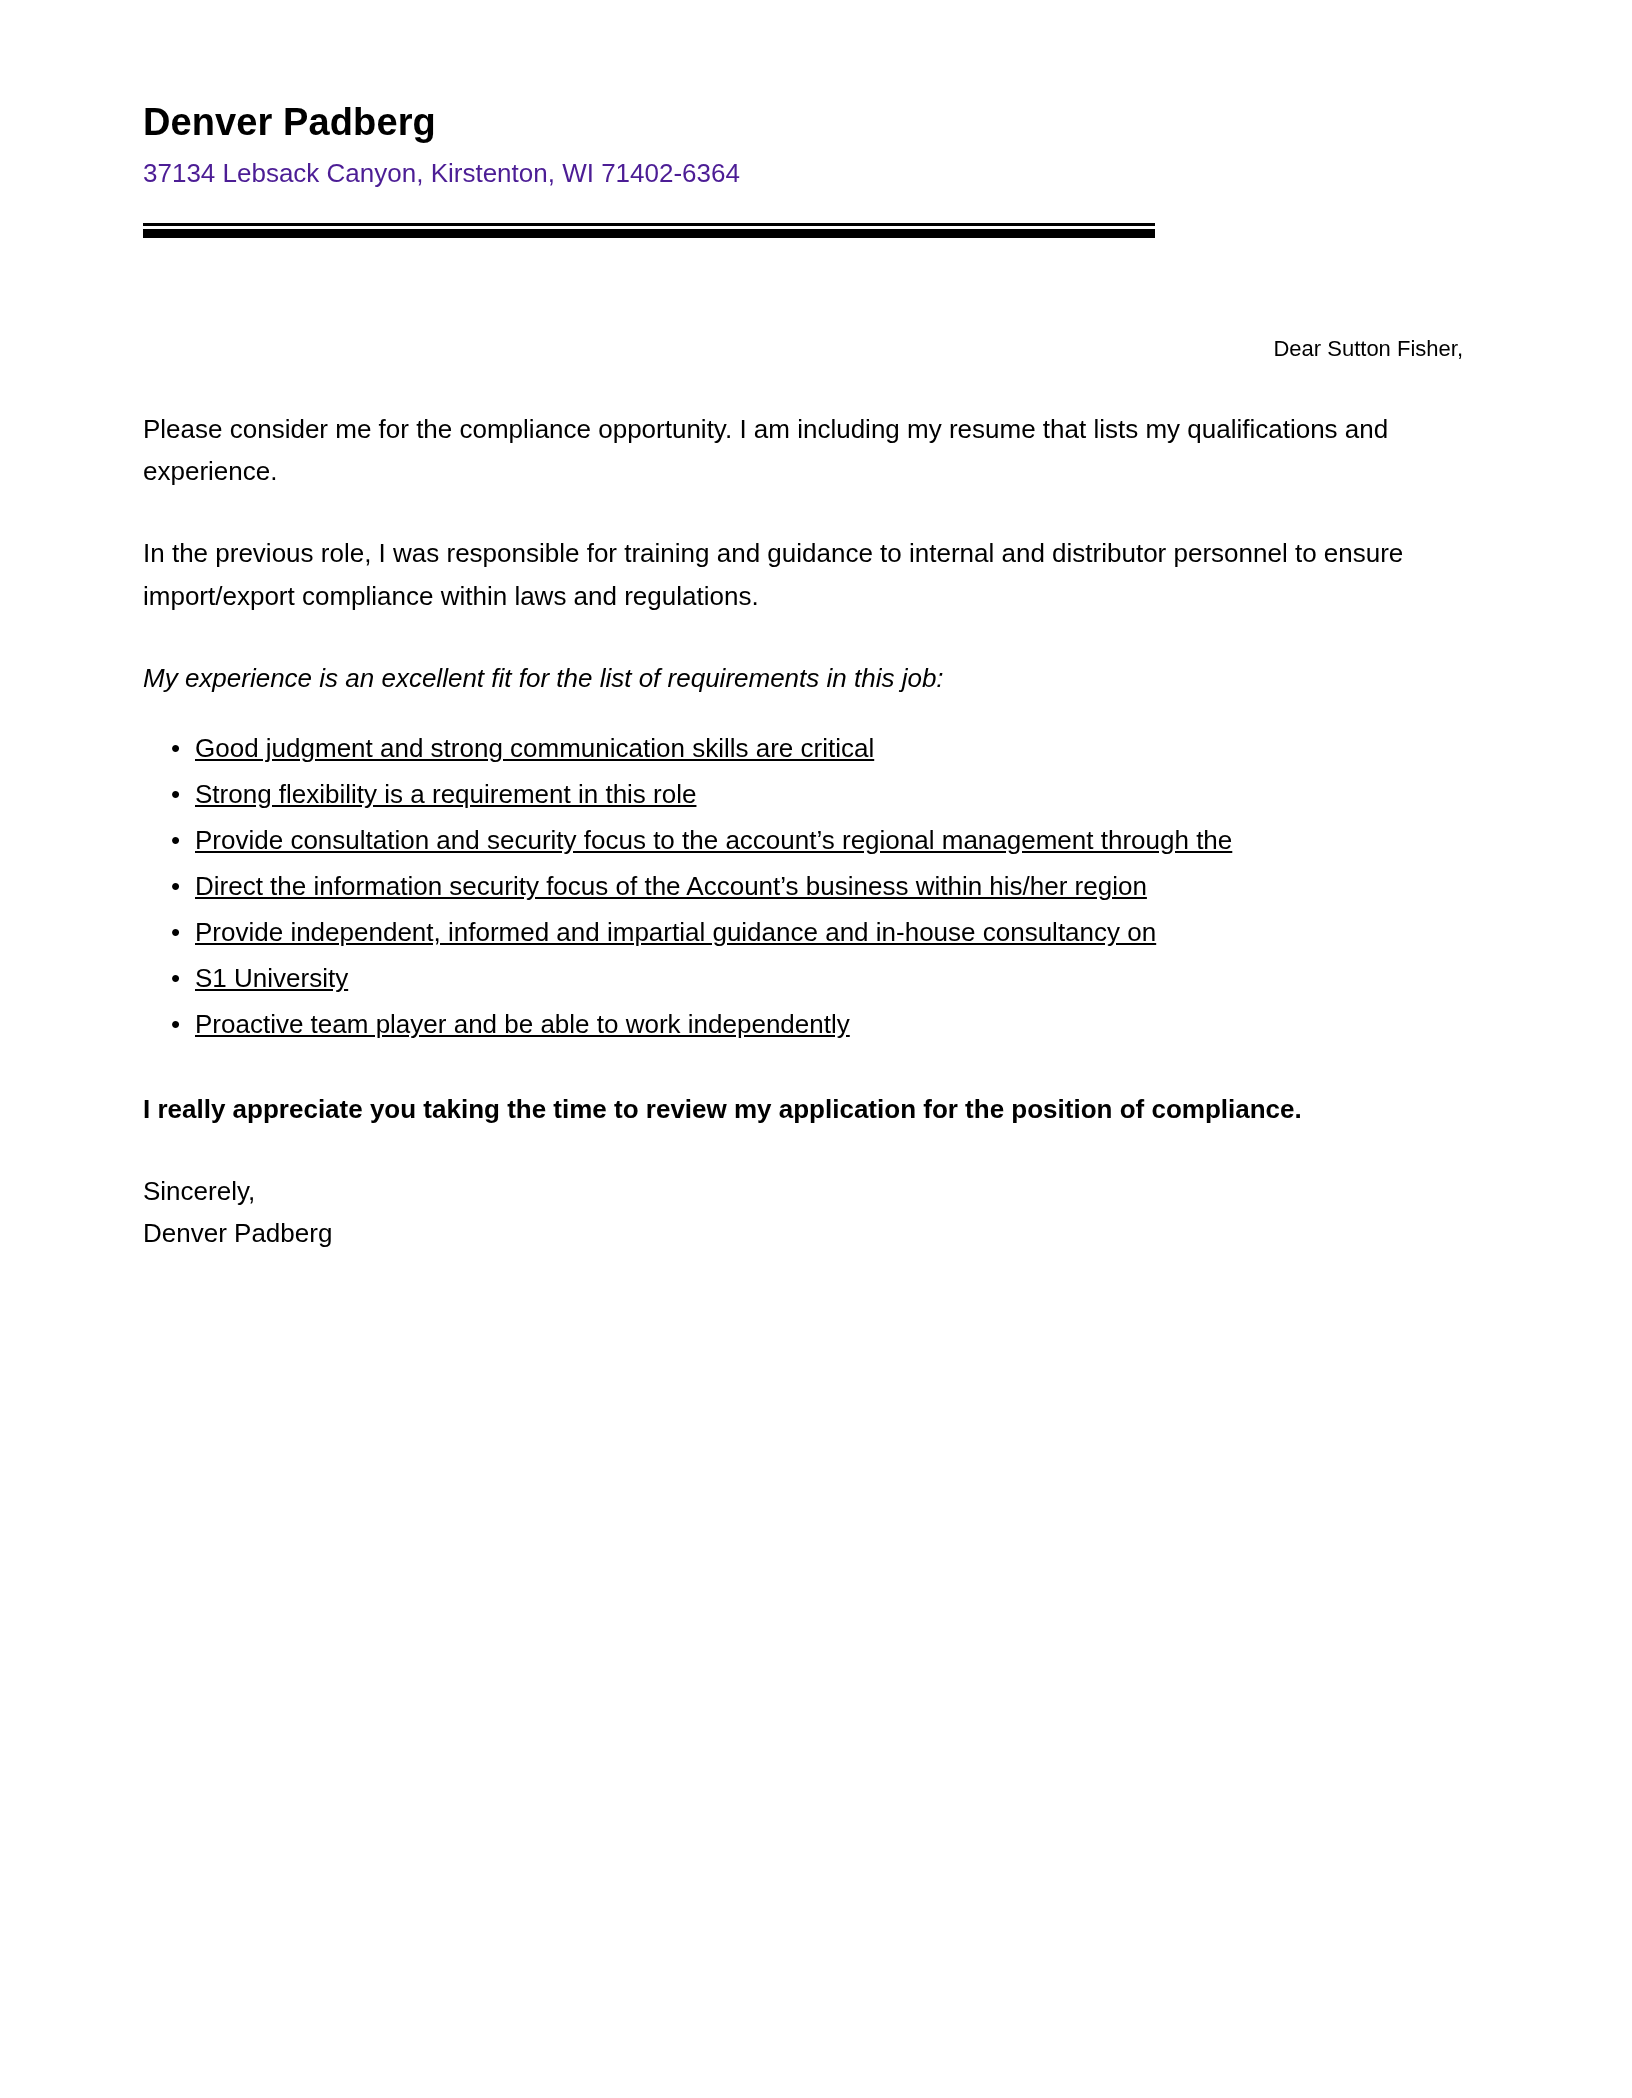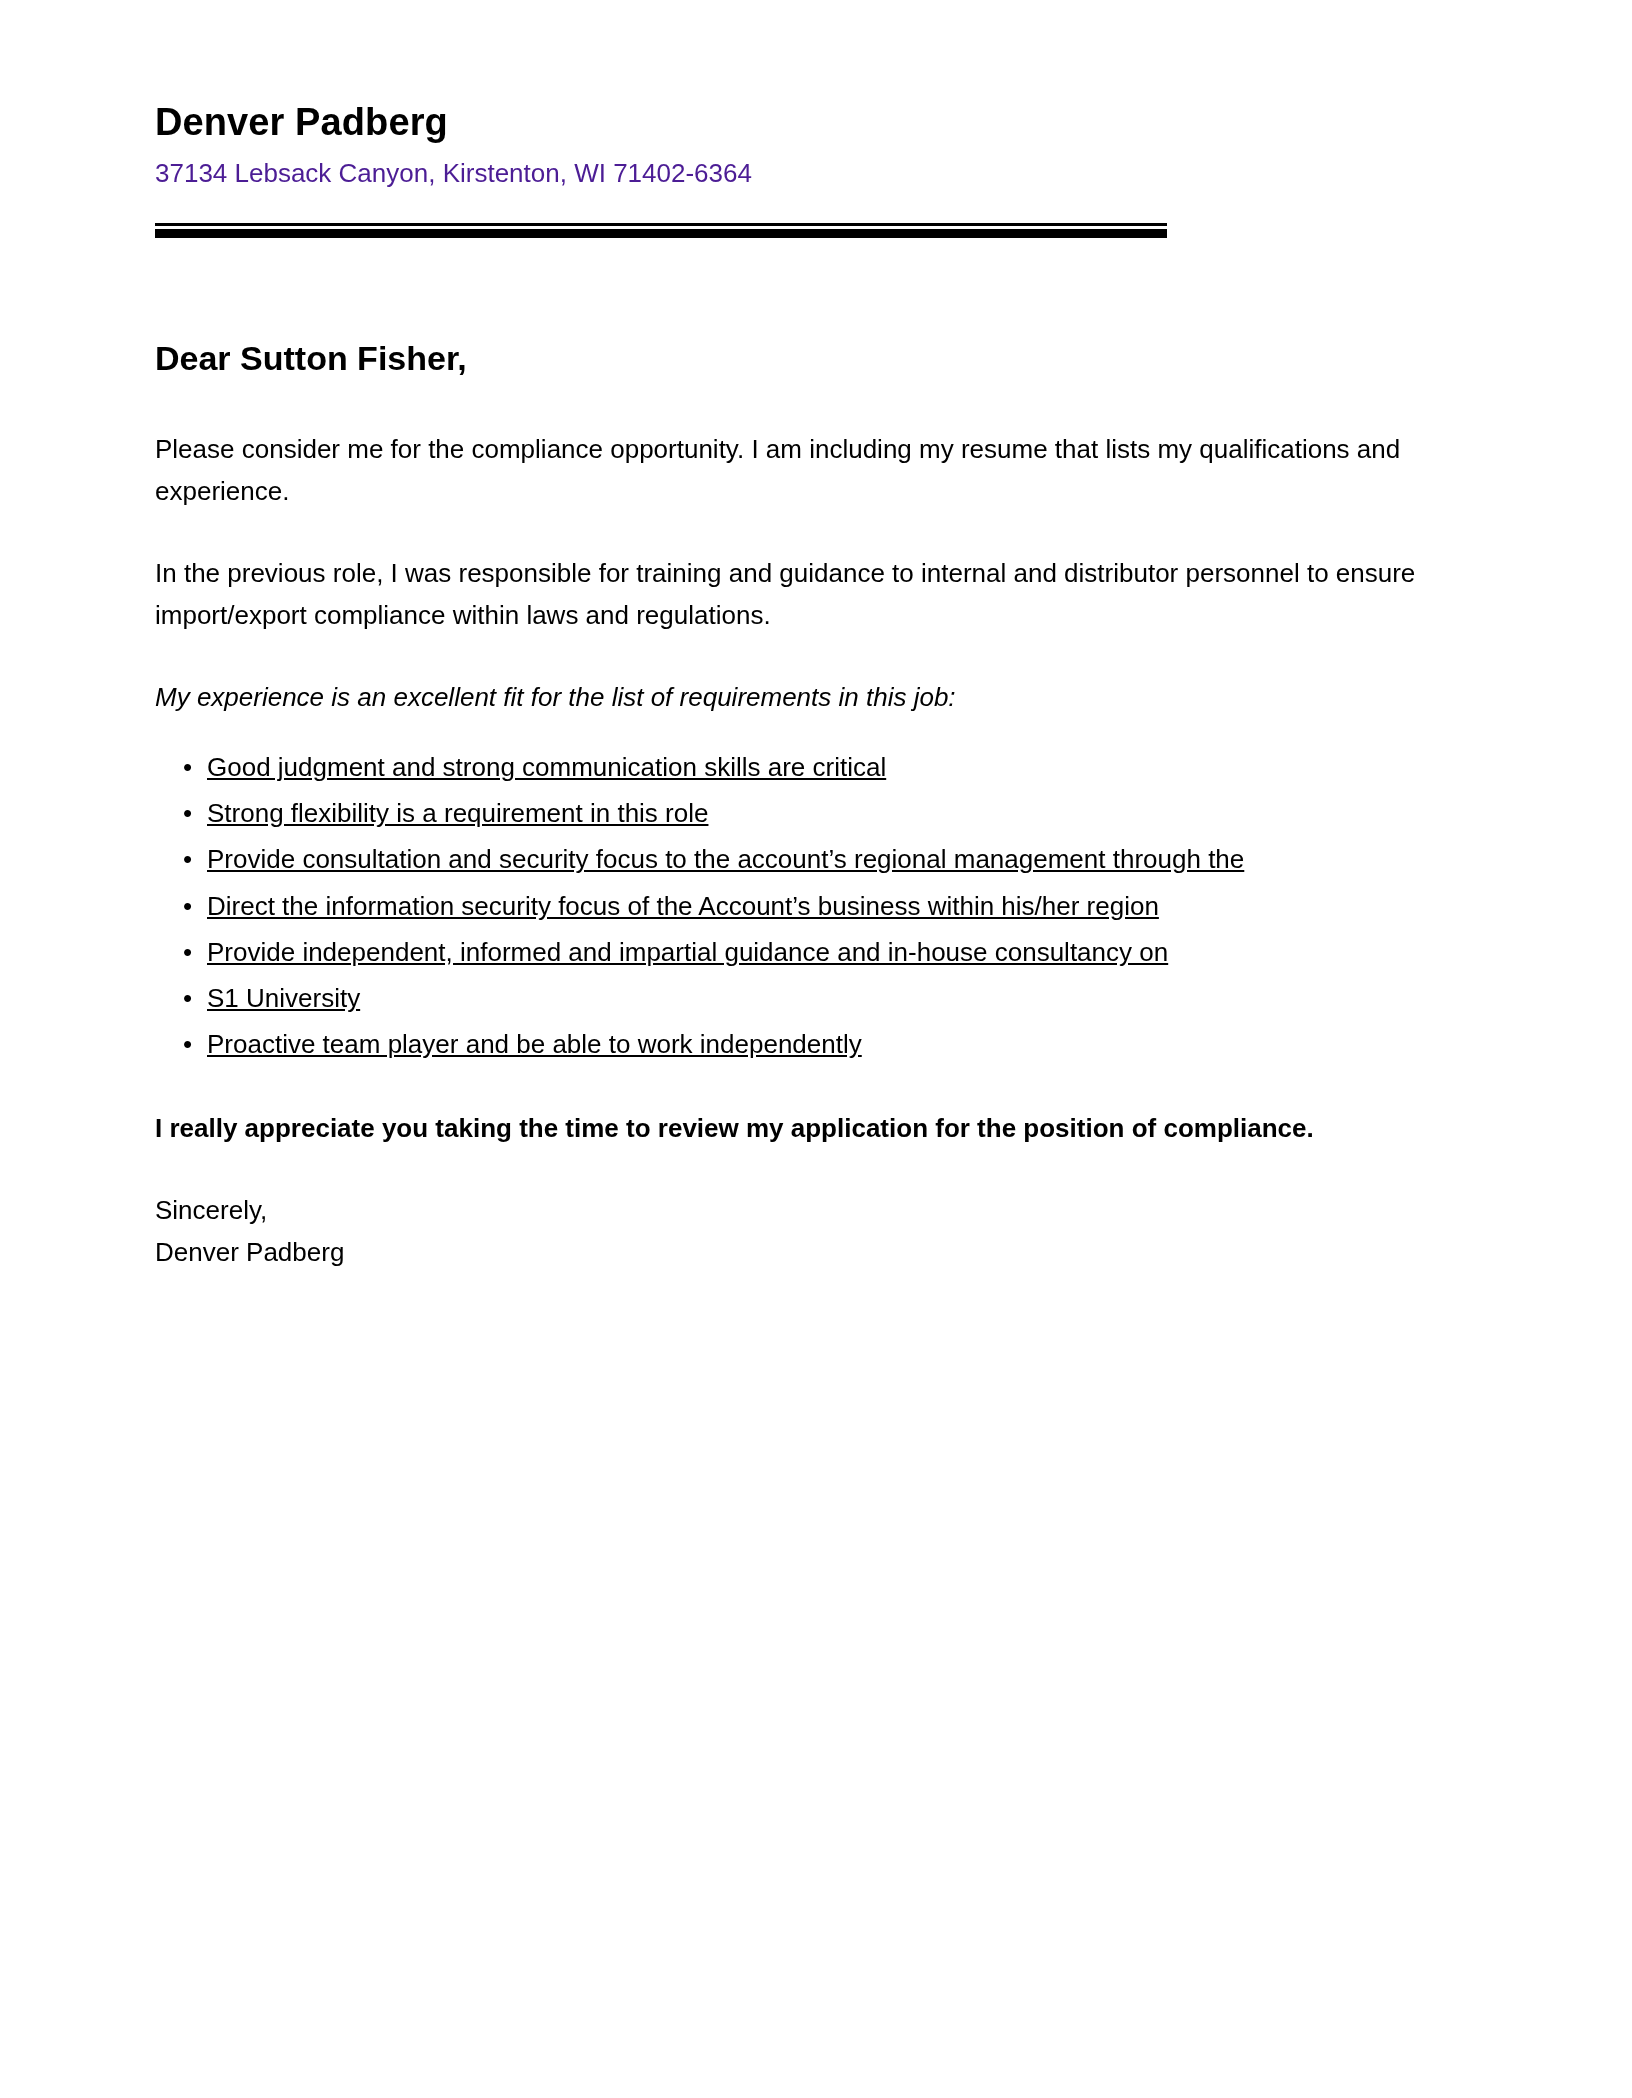--- a/index.html
+++ b/index.html
@@ -16,21 +16,21 @@
     position: relative;
     width: 1632px;
     height: 2098px;
     background: #ffffff;
     margin: 0 auto;
     overflow: hidden;
     box-sizing: border-box;
   }
   .content {
     position: absolute;
-    left: 155px;
+    left: 143px;
     top: 0;
     width: 1320px;
   }
 
   
   .letterhead {
     padding-top: 100px;
   }
   .sender-name {
     font-size: 38px;
@@ -71,23 +71,24 @@
   }
 
   
   .letter-body {
     margin-top: 93px;
     font-size: 26px;
     line-height: 1.62;
     color: #000000;
   }
   .salutation {
-    font-weight: bold;
-    font-size: 34px;
+    font-weight: normal;
+    font-size: 22px;
     margin: 0 0 42px 0;
+    text-align: right;
   }
   .body-para {
     margin: 0 0 40px 0;
     font-size: 26px;
     line-height: 1.62;
     max-width: 1320px;
   }
   .intro-line {
     margin: 16px 0 28px 0;
     font-size: 26px;

